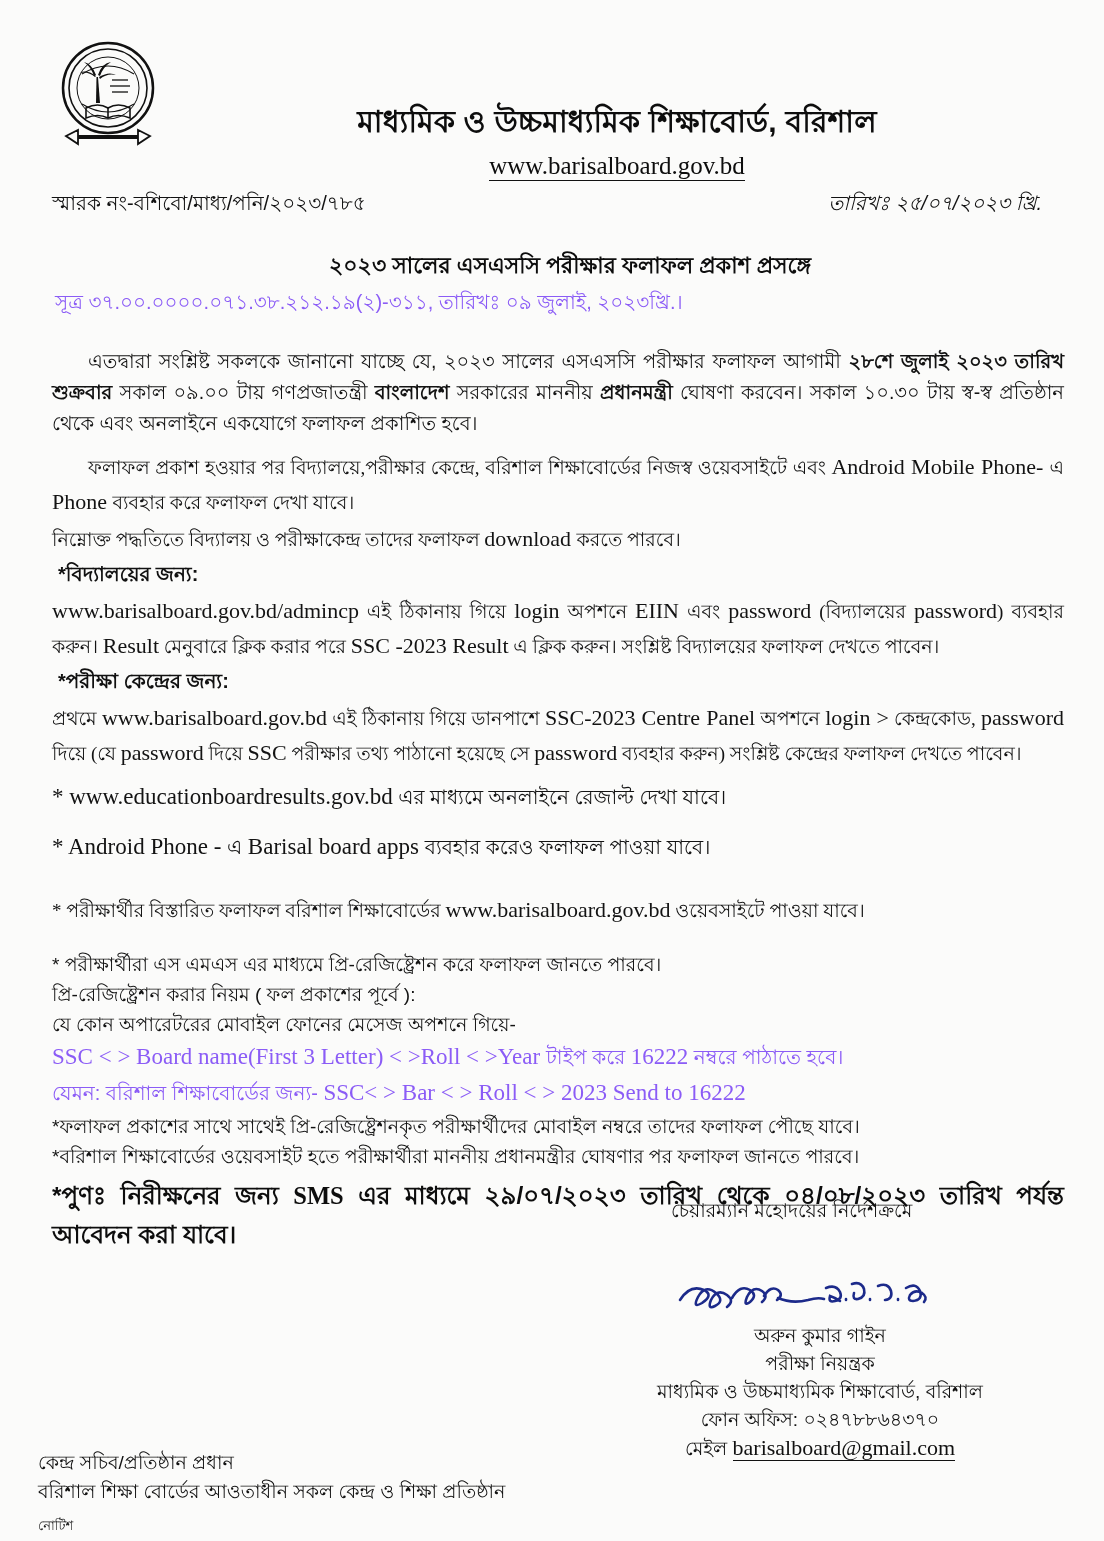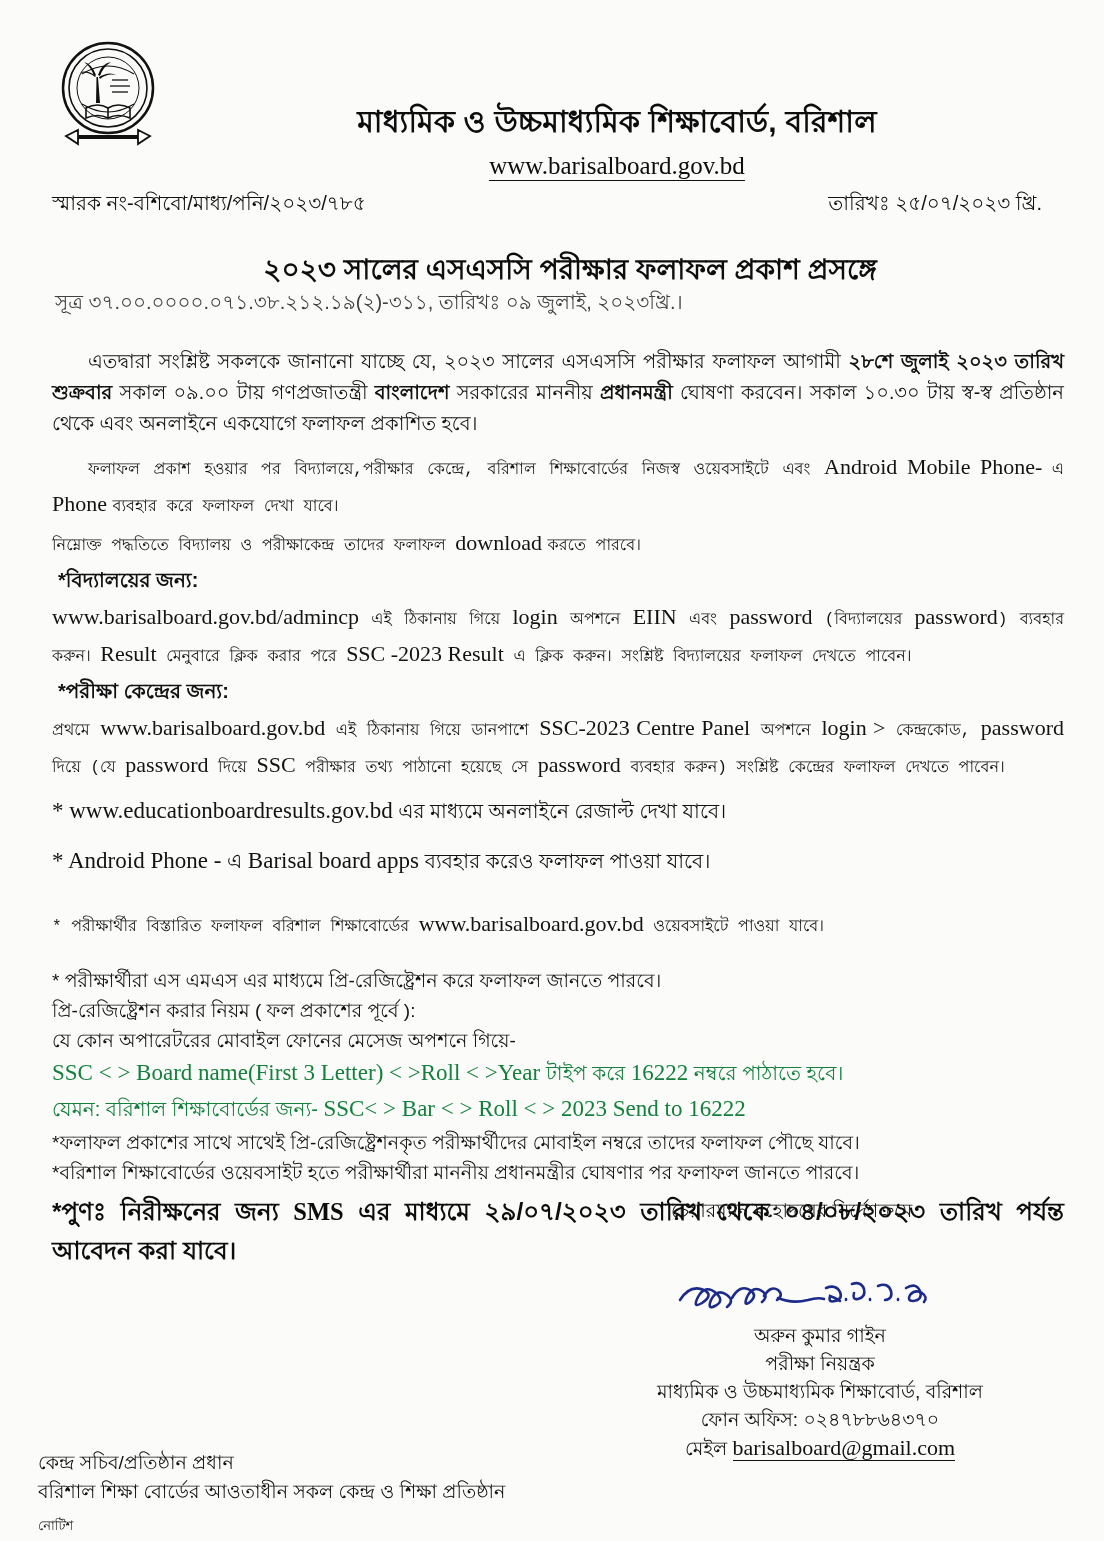--- a/index.html
+++ b/index.html
@@ -79,42 +79,43 @@
     font-size: 20px;
     color: #111;
   }
   .memo-date {
     position: absolute;
     right: 62px;
     top: 0;
     font-family: "Liberation Sans", "DejaVu Sans", sans-serif;
     font-size: 20px;
     color: #111;
+    font-style: italic;
   }
 
   
   .subject {
     position: absolute;
     top: 248px;
     left: 0;
     right: 0;
     text-align: center;
     font-family: "Liberation Sans", "DejaVu Sans", sans-serif;
     font-weight: bold;
-    font-size: 28px;
+    font-size: 22px;
     color: #0d0d0d;
     padding-left: 36px;
   }
   .reference {
     position: absolute;
     top: 287px;
     left: 55px;
     font-family: "Liberation Sans", "DejaVu Sans", sans-serif;
     font-size: 20px;
-    color: #404040;
+    color: #8b5cf6;
     text-align: right;
   }
 
   
   .body-block {
     position: absolute;
     left: 52px;
     right: 40px;
     top: 346px;
   }
@@ -126,22 +127,22 @@
     text-align: justify;
     color: #131313;
   }
   p.para.indent { text-indent: 36px; }
   p.mixed {
     font-family: "Liberation Serif", "DejaVu Serif", serif;
     font-size: 22px;
     line-height: 34px;
   }
   .bn {
-    font-family: Liberation Mono, monospace;
-    font-size: 16px;
+    font-family: Liberation Serif, serif;
+    font-size: 19px;
   }
   .bn-lg {
     font-family: "Liberation Sans", "DejaVu Sans", sans-serif;
     font-size: 20px;
   }
   b.strong { font-weight: bold; }
   .roman { font-family: "Liberation Serif", "DejaVu Serif", serif; }
   .sec-label {
     margin: 2px 0 2px 0;
     font-family: "Liberation Sans", "DejaVu Sans", sans-serif;
@@ -158,21 +159,21 @@
     font-family: "Liberation Serif", "DejaVu Serif", serif;
     font-size: 23px;
     line-height: 47px;
     color: #131313;
   }
   p.sms-line {
     margin: 0 0 2px 0;
     font-family: "Liberation Serif", "DejaVu Serif", serif;
     font-size: 23px;
     line-height: 34px;
-    color: #15803d;
+    color: #8b5cf6;
   }
   p.note-line {
     margin: 0;
     font-family: "Liberation Sans", "DejaVu Sans", sans-serif;
     font-size: 19px;
     line-height: 30px;
     color: #131313;
   }
   p.rescrutiny {
     margin: 4px 0 14px 0;

